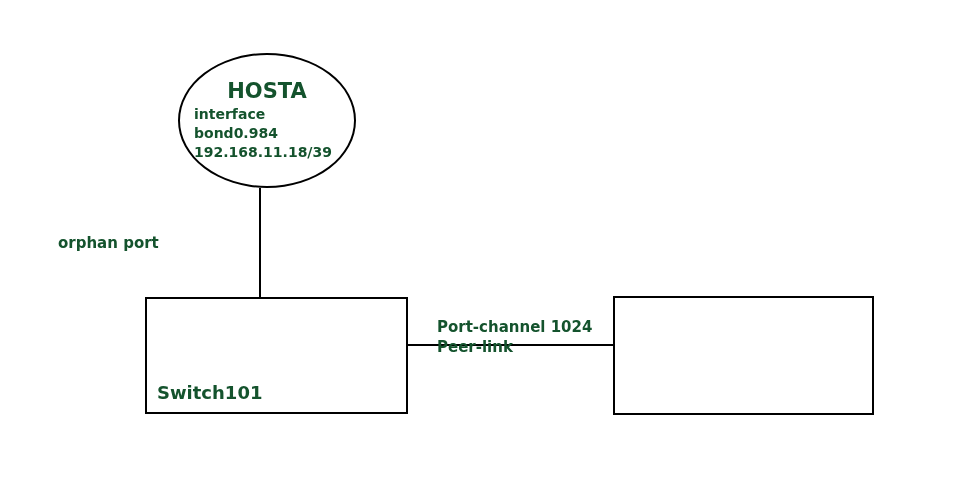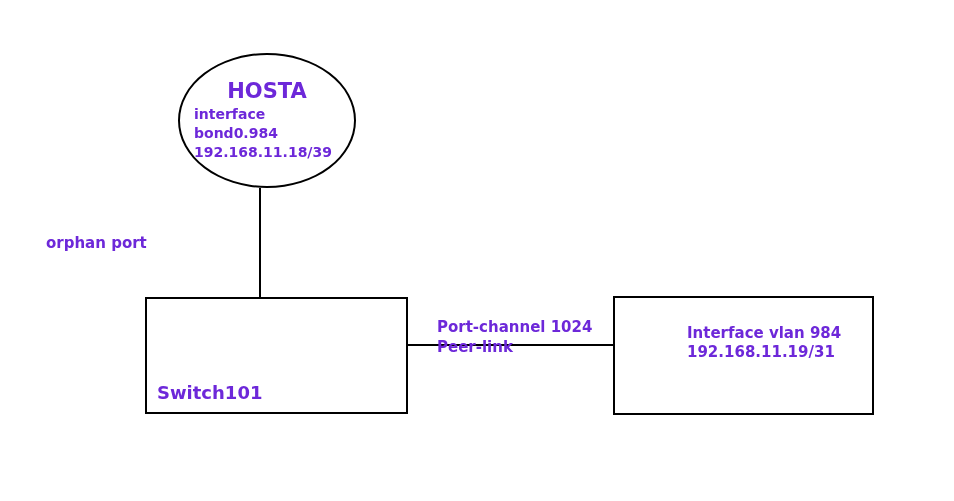--- a/index.html
+++ b/index.html
@@ -6,21 +6,21 @@
     margin: 0;
     padding: 0;
     background: #ffffff;
   }
   .canvas {
     position: relative;
     width: 954px;
     height: 501px;
     background: #ffffff;
     font-family: "DejaVu Sans", sans-serif;
-    color: #6d28d9;
+    color: #14532d;
     overflow: hidden;
   }
   .abs { position: absolute; }
 
   
   .node-ellipse {
     left: 178px; top: 53px;
     width: 178px; height: 135px;
     border: 2px solid #000000;
     border-radius: 50%;
@@ -73,21 +73,21 @@
   .edge-vertical   { left: 259px; top: 188px; width: 2px; height: 109px; }
   .edge-horizontal { left: 408px; top: 344px; width: 205px; height: 2px; }
 
   
   .edge-label {
     font-size: 15px;
     font-weight: bold;
     line-height: 20px;
     white-space: nowrap;
   }
-  .orphan-label      { left: 46px;  top: 233px; }
+  .orphan-label      { left: 58px;  top: 233px; }
   .portchannel-label { left: 437px; top: 317px; }
 </style>
 </head>
 <body>
 
 <div class="canvas">
 
   <div class="abs node-ellipse"></div>
   <div class="abs host-title">HOSTA</div>
   <div class="abs host-details">
@@ -104,18 +104,14 @@
   <div class="abs rect-node switch101-rect"></div>
   <div class="abs switch-label switch101-label">Switch101</div>
 
   <div class="abs edge edge-horizontal"></div>
   <div class="abs edge-label portchannel-label">
     <div>Port-channel 1024</div>
     <div>Peer-link</div>
   </div>
 
   <div class="abs rect-node switch102-rect"></div>
-  <div class="abs switch102-details">
-    <div>Interface vlan 984</div>
-    <div>192.168.11.19/31</div>
-  </div>
 
 </div>
 
 </body></html>

